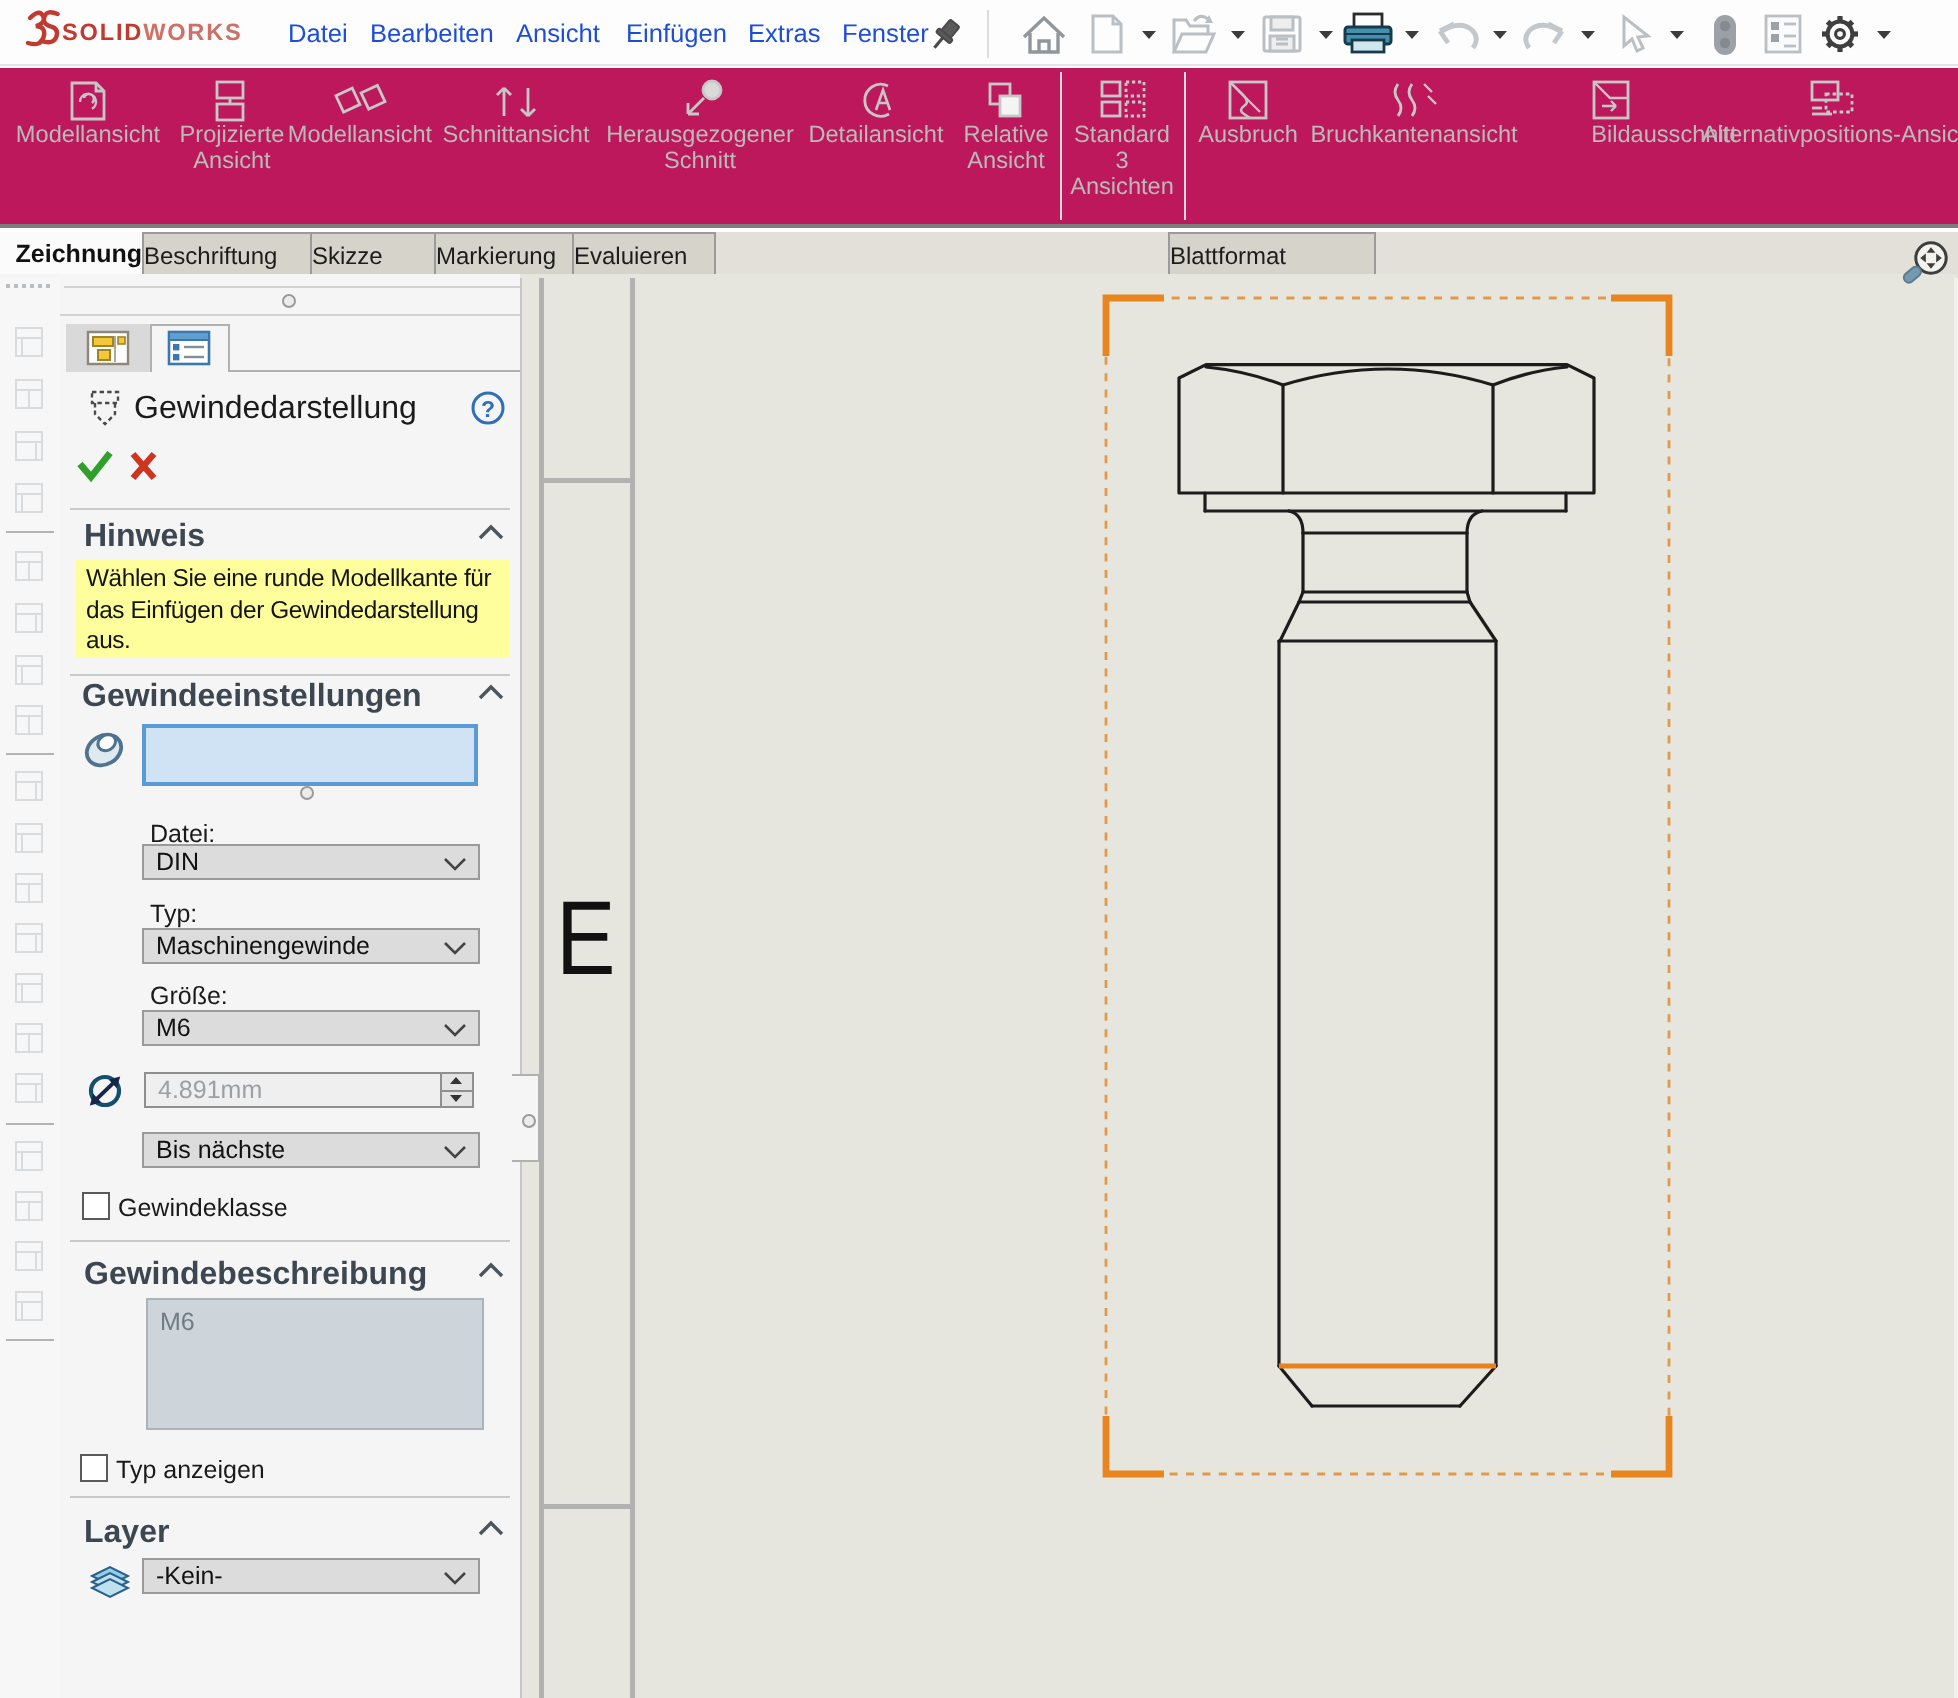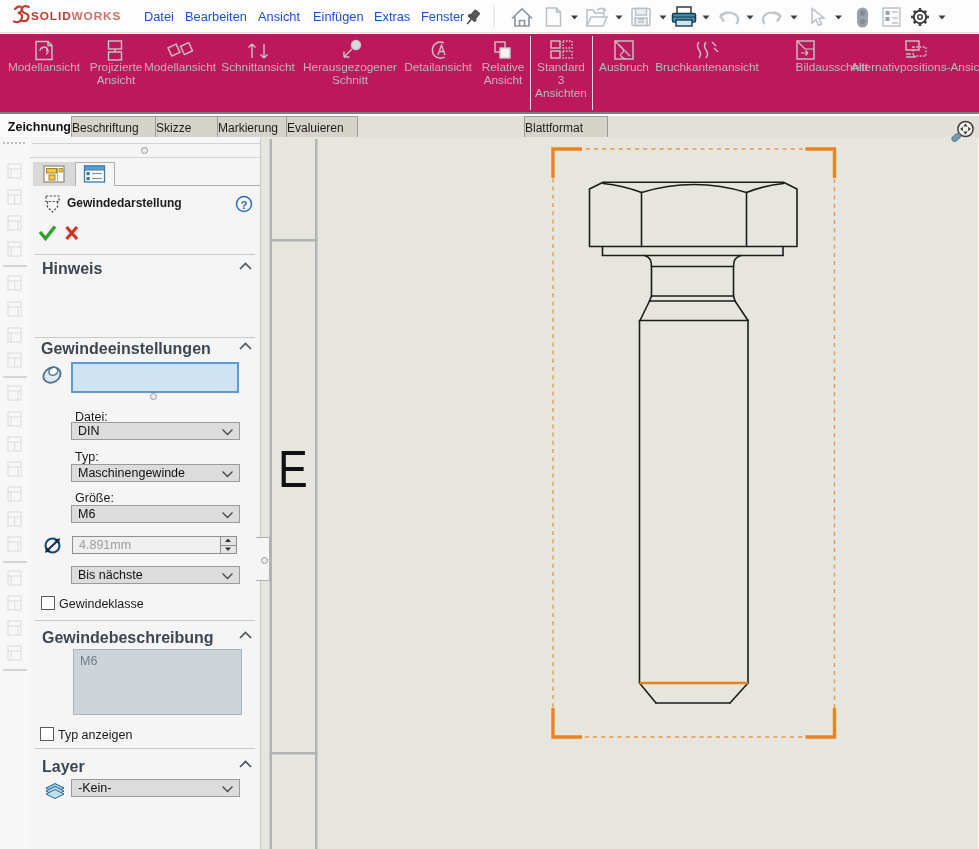--- a/index.html
+++ b/index.html
@@ -211,21 +211,21 @@
     </g>
   </svg>
 </div>
 
 <div id="tabrow">
   <div class="tabactive" style="left:0;width:71px">Zeichnung</div>
   <div class="tab" style="left:71px;width:85px">Beschriftung</div>
   <div class="tab" style="left:155px;width:63px">Skizze</div>
   <div class="tab" style="left:217px;width:70px">Markierung</div>
   <div class="tab" style="left:286px;width:72px">Evaluieren</div>
-  <div class="tab" style="left:524px;width:84px">Blattformat</div>
+  <div class="tab" style="left:584px;width:104px">Blattformat</div>
 </div>
 
 <div class="abs" style="left:0;top:137px;width:260px;height:2px;background:#f5f5f5;z-index:3"></div>
 <div class="abs" style="left:260px;top:137px;width:719px;height:2px;background:#e7e6de;z-index:3"></div>
 
 <div id="lstrip">
   <svg style="position:absolute;left:0;top:0" width="30" height="710" viewBox="0 0 30 710" id="stripicons">
     <g fill="#b9bec3">
       <rect x="3" y="3" width="2" height="2"></rect>
         <rect x="7" y="3" width="2" height="2"></rect>
@@ -305,25 +305,26 @@
 
 <div id="panel">
   <div class="abs" style="left:2px;top:4px;width:228px;height:1px;background:#d2d2d2"></div>
   <div class="gripc" style="left:111px;top:8px"></div>
   <div class="abs" style="left:0;top:18px;width:230px;height:1px;background:#d2d2d2"></div>
 
   <div class="abs" style="left:3px;top:23px;width:42px;height:24px;background:#d9d9d9"></div>
   <div class="abs" style="left:45px;top:23px;width:40px;height:24px;background:#f5f5f5;border:1px solid #b0b0b0;border-bottom:none"></div>
   <div class="abs" style="left:85px;top:46px;width:145px;height:1px;background:#b0b0b0"></div>
 
-  <div class="abs" style="left:37px;top:57px;font-size:12px;font-weight:bold;color:#1b1b1b">Gewindedarstellung</div>
+  <div class="abs" style="left:37px;top:57px;font-size:16px;font-weight:normal;color:#1b1b1b">Gewindedarstellung</div>
 
   <div class="divider" style="top:115px"></div>
   <div class="hdrtxt" style="left:12px;top:121px">Hinweis</div>
 
+  <div class="abs" style="left:8px;top:141px;width:217px;height:49px;background:#feff9c;padding:2px 5px;font-size:12.2px;letter-spacing:-0.2px;line-height:15.6px;color:#141414;white-space:nowrap">Wählen Sie eine runde Modellkante für<br>das Einfügen der Gewindedarstellung<br>aus.</div>
 
   <div class="divider" style="top:198px"></div>
   <div class="hdrtxt" style="left:11px;top:201px">Gewindeeinstellungen</div>
 
   <div class="abs" style="left:41px;top:223px;width:168px;height:31px;background:#cfe3f5;border:2px solid #5b9bd5"></div>
   <div class="gripc" style="left:120px;top:254px"></div>
 
   <div class="plabel" style="left:45px;top:271px">Datei:</div>
   <div class="dropdown" style="top:283px">DIN</div>
   <div class="plabel" style="left:45px;top:311px">Typ:</div>

